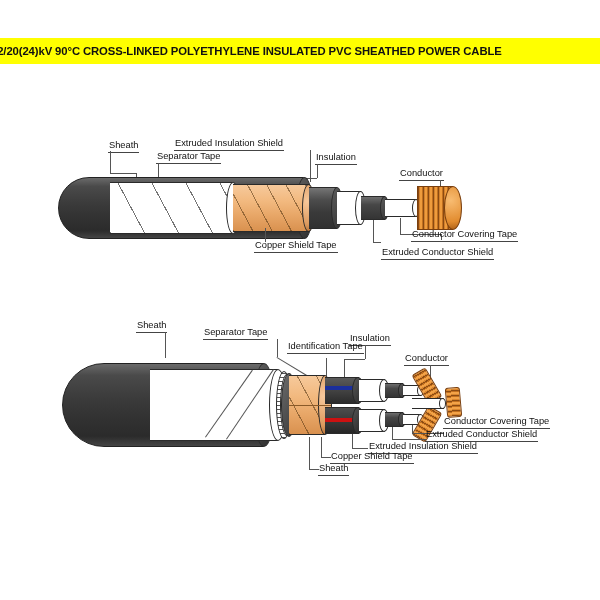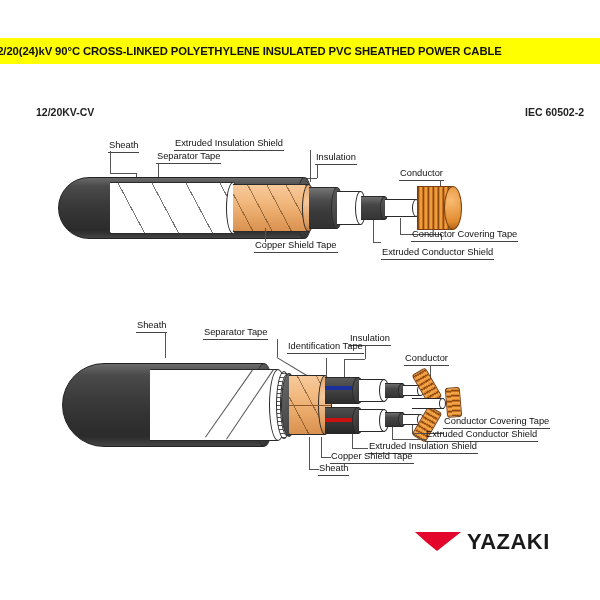--- a/index.html
+++ b/index.html
@@ -129,24 +129,20 @@
 </style>
 </head>
 <body>
 
 <div id="root">
 
   <div class="banner">
     <div class="btxt">12/20(24)kV 90°C CROSS-LINKED POLYETHYLENE INSULATED PVC SHEATHED POWER CABLE</div>
   </div>
 
-  <div class="subhead">
-    <div class="code-left">12/20KV-CV</div>
-    <div class="code-right">IEC 60502-2</div>
-  </div>
 
   <div class="cable" style="left:0; top:130px; width:600px; height:140px;">
 
     <div class="lbl" style="left:108px; top:10px;">Sheath</div>
     <div class="lead v" style="left:110px; top:21px; height:22px;"></div>
     <div class="lead h" style="left:110px; top:43px; width:26px;"></div>
     <div class="lead v" style="left:136px; top:43px; height:20px;"></div>
 
     <div class="lbl" style="left:174px; top:8px;">Extruded Insulation Shield</div>
     <div class="lead v" style="left:310px; top:20px; height:32px;"></div>
@@ -294,22 +290,14 @@
 
     <div class="lead v" style="left:321px; top:122px; height:20px;"></div>
     <div class="lead h" style="left:321px; top:142px; width:10px;"></div>
     <div class="lbl" style="left:330px; top:136px;">Copper Shield Tape</div>
 
     <div class="lead v" style="left:309px; top:122px; height:32px;"></div>
     <div class="lead h" style="left:309px; top:154px; width:10px;"></div>
     <div class="lbl" style="left:318px; top:148px;">Sheath</div>
   </div>
 
-  <div class="logo">
-    <div class="logo-mark">
-      <svg width="46" height="19" viewBox="0 0 46 19" xmlns="http://www.w3.org/2000/svg">
-        <polygon points="0,0 46,0 22,19 11,10" fill="#e3052b"></polygon>
-      </svg>
-    </div>
-    <div class="logo-text">YAZAKI</div>
-  </div>
 
 </div>
 
 </body></html>

